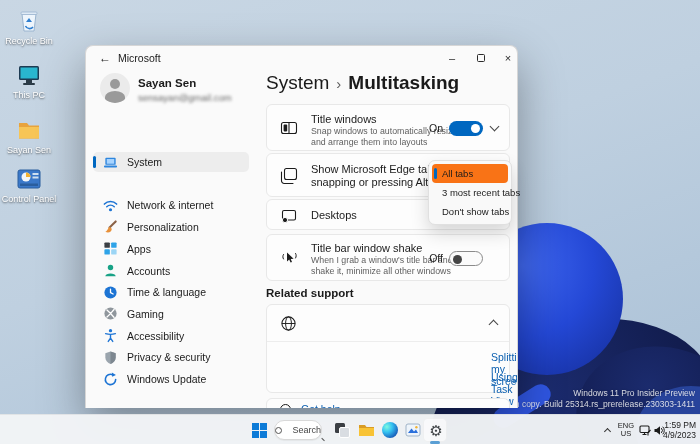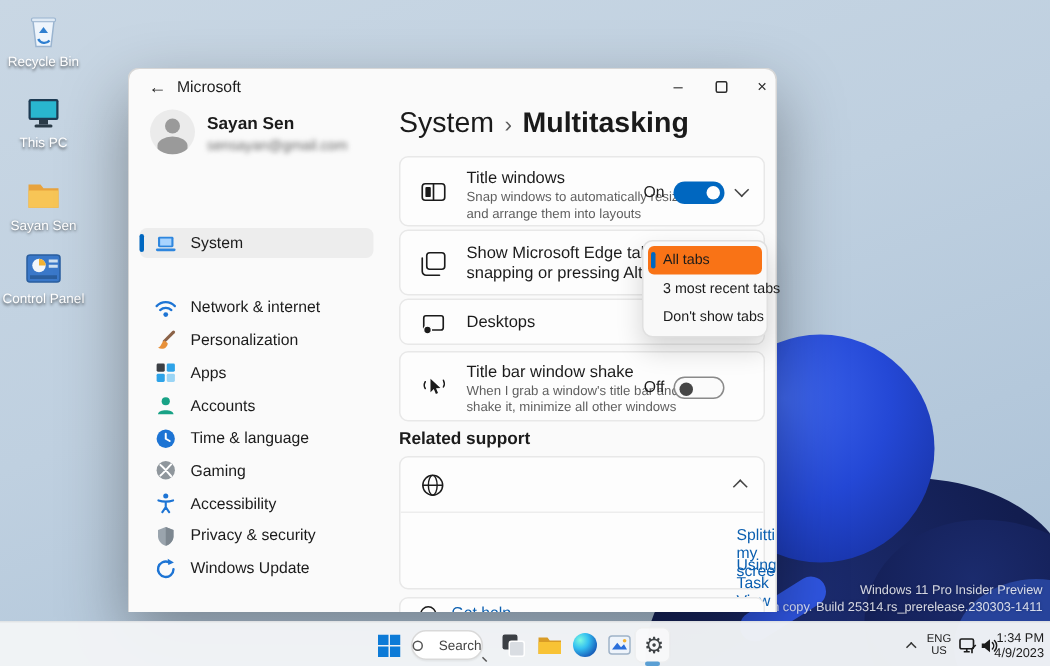--- a/index.html
+++ b/index.html
@@ -409,17 +409,17 @@
         <path d="M11.5 6 l-2.5 2.5 v3" stroke="#1b1b1b" stroke-width="1.1" fill="none"></path>
         </svg>
     </div>
     <div class="tb" id="tray-vol">
       <svg width="13" height="13" viewBox="0 0 13 13">
         <path d="M1.5 5 h2 L7 2.2 v8.6 L3.5 8 h-2 Z" fill="#1b1b1b"></path>
         <path d="M8.6 4.4 a3 3 0 0 1 0 4.2 M10 3 a5 5 0 0 1 0 7" stroke="#1b1b1b" stroke-width="1" fill="none" stroke-linecap="round"></path>
         </svg>
     </div>
     <div class="tb" id="tray-clock">
-      <span>1:34 PM</span>
+      <span>1:59 PM</span>
       <span>4/9/2023</span>
     </div>
   </div>
 </div>
 
 </body></html>

